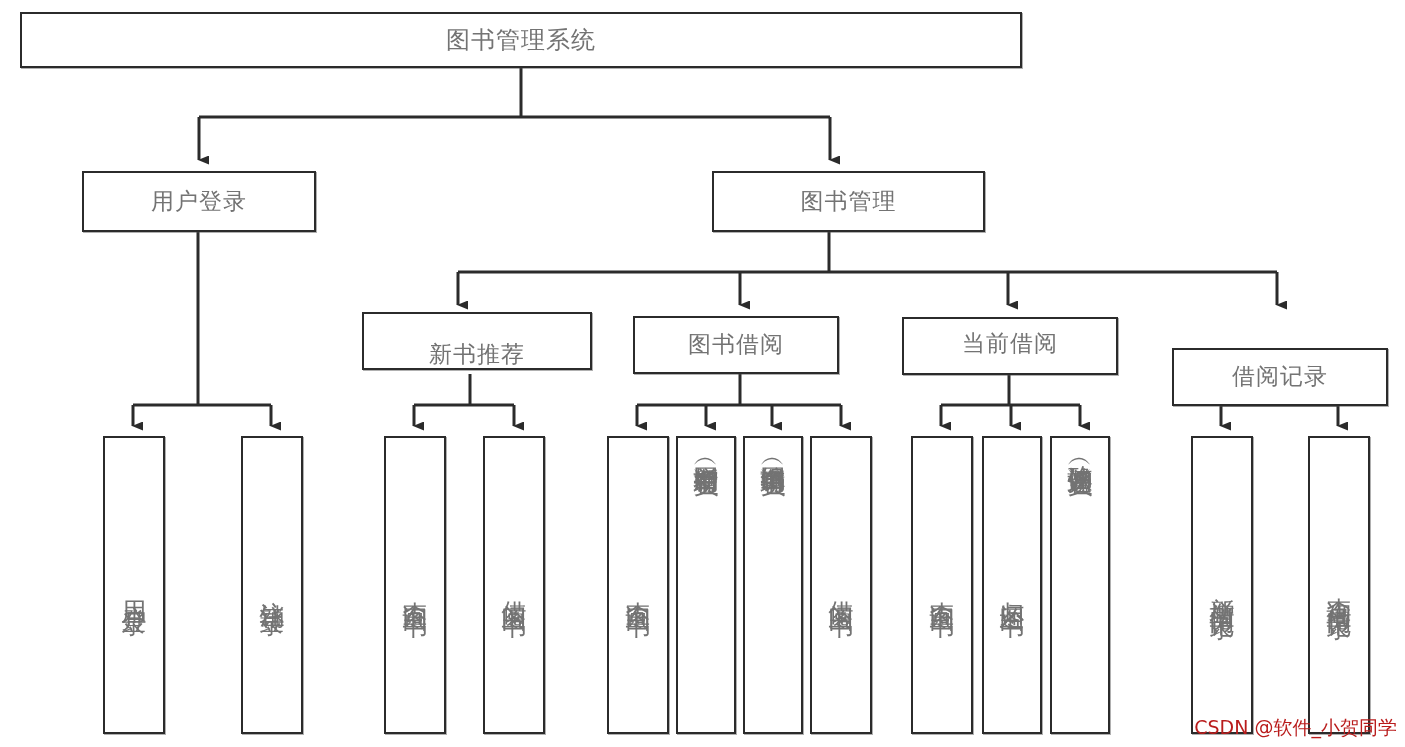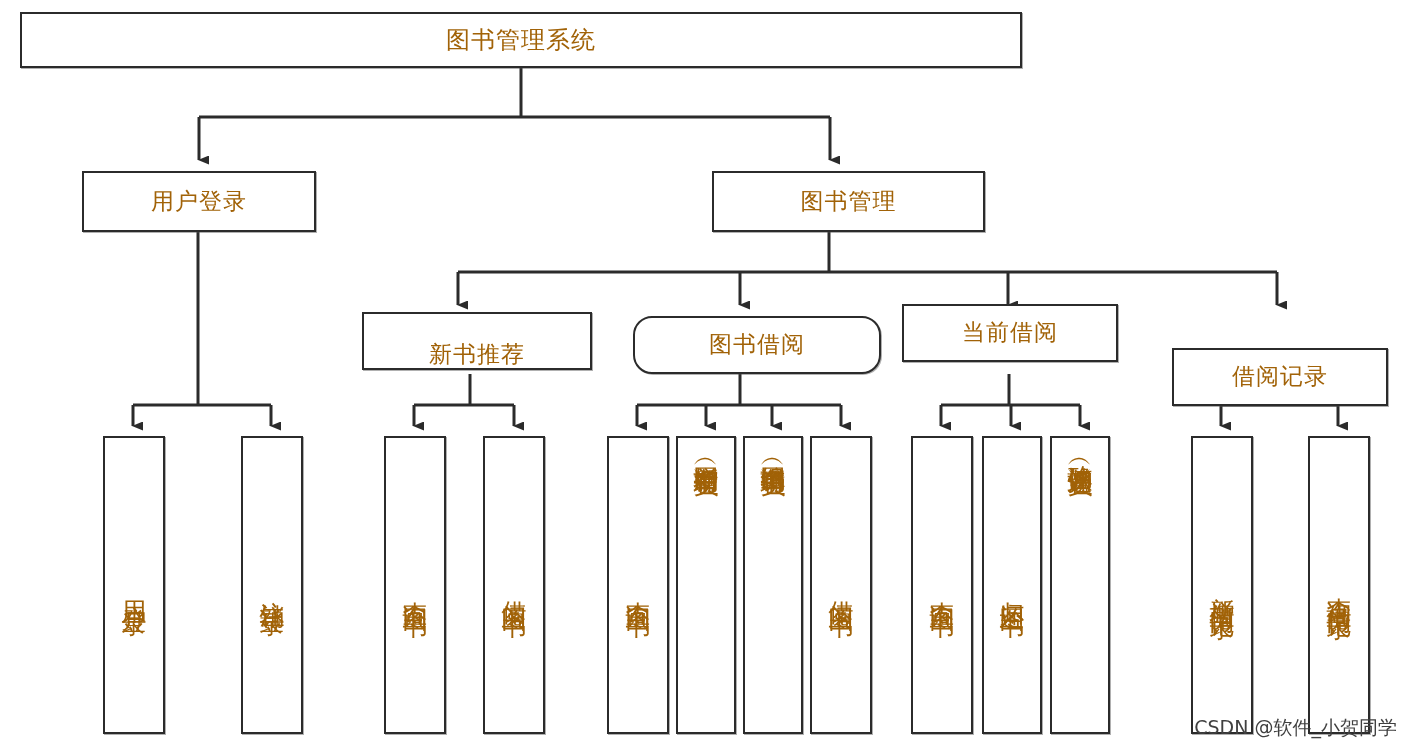--- a/index.html
+++ b/index.html
@@ -31,21 +31,21 @@
     border: 2px solid #2b2b2b;
     display: flex;
     align-items: center;
     justify-content: center;
     z-index: 3;
     box-shadow: 1px 1px 0 rgba(80,80,80,0.45);
   }
   .node .label {
     font-size: 23px;
     line-height: 1.18;
-    color: #a16207;
+    color: #737373;
     letter-spacing: 1px;
     text-align: center;
     white-space: nowrap;
   }
   .node.root .label { font-size: 24px; }
   .node.leaf {
     align-items: flex-start;
     padding-top: 8px;
   }
   .node.leaf .label {
@@ -59,21 +59,21 @@
   }
   .node.leaf.tall-text .label {
     font-size: 25px;
     letter-spacing: 1px;
   }
   #watermark {
     position: absolute;
     right: 8px;
     bottom: 6px;
     font-size: 19px;
-    color: #404040;
+    color: #b91c1c;
     z-index: 6;
     white-space: nowrap;
     font-family: "DejaVu Sans", "Liberation Sans", sans-serif;
   }
 </style>
 </head>
 <body>
 
 <div id="diagram-root">
 
@@ -150,24 +150,24 @@
   <div class="node" style="left:82px; top:171px; width:234px; height:61px;">
     <span class="label">用户登录</span>
   </div>
   <div class="node" style="left:712px; top:171px; width:273px; height:61px;">
     <span class="label">图书管理</span>
   </div>
 
   <div class="node" style="left:362px; top:312px; width:230px; height:58px;align-items:flex-end;">
     <span class="label">新书推荐</span>
   </div>
-  <div class="node" style="left:633px; top:316px; width:248px; height:58px;border-radius:19px;">
+  <div class="node" style="left:633px; top:316px; width:206px; height:58px;">
     <span class="label">图书借阅</span>
   </div>
-  <div class="node" style="left:902px; top:304px; width:216px; height:58px;">
+  <div class="node" style="left:902px; top:317px; width:216px; height:58px;font-family:Liberation Mono, monospace;">
     <span class="label">当前借阅</span>
   </div>
   <div class="node" style="left:1172px; top:316px; width:216px; height:58px;margin-top:32px;">
     <span class="label">借阅记录</span>
   </div>
 
   <div class="node leaf" style="left:103px; top:436px; width:62px; height:298px; align-items:center;">
     <span class="label">用户登录</span>
   </div>
   <div class="node leaf" style="left:241px; top:436px; width:62px; height:298px; align-items:center;">

